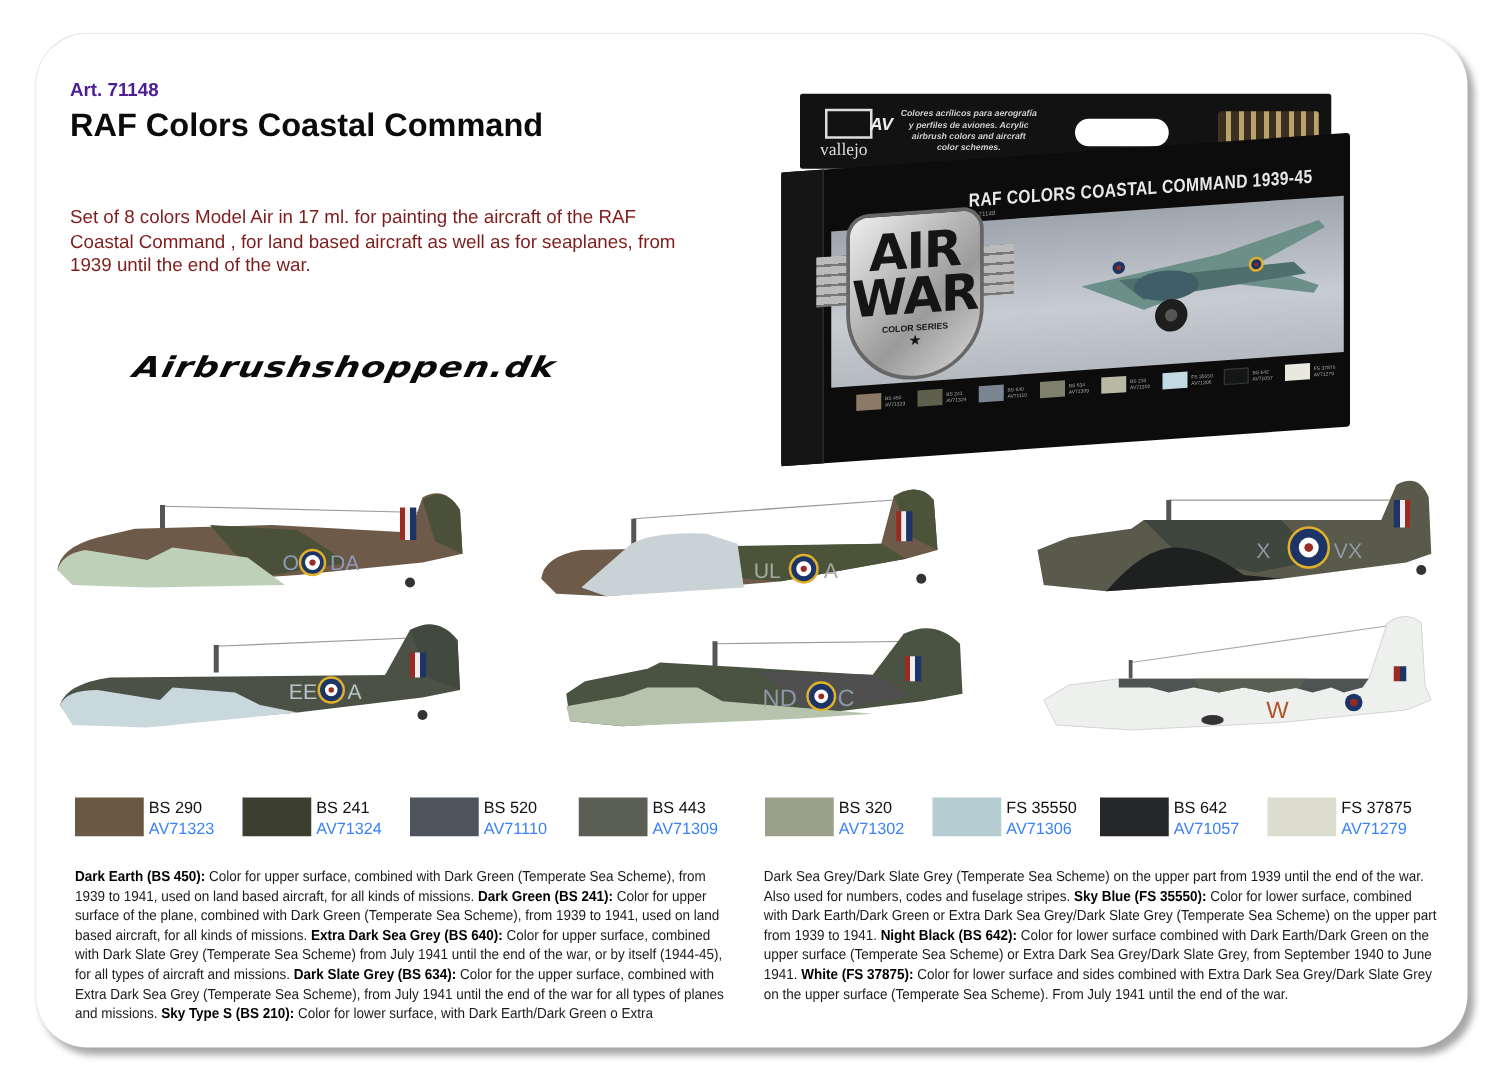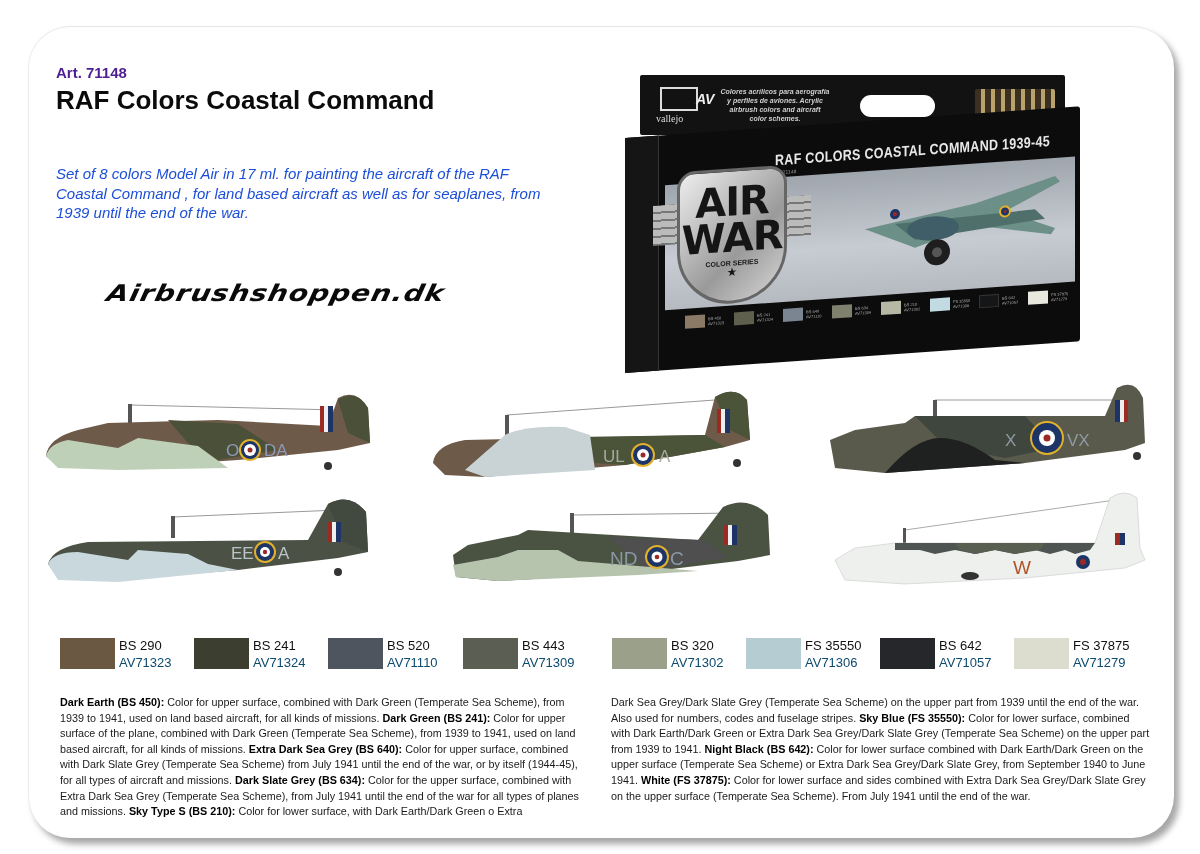--- a/index.html
+++ b/index.html
@@ -8,36 +8,36 @@
 
   .card {
     position: absolute; left: 28px; top: 26px; width: 1146px; height: 812px;
     background: #fff; border-radius: 42px;
     border-top: 1px solid #e6e6e6; border-left: 1px solid #ececec;
     box-shadow: 5px 6px 6px rgba(0,0,0,0.35);
   }
 
   .art-no { position: absolute; left: 56px; top: 64px; font-size: 15px; font-weight: bold; color: #4c1d95; }
   .title { position: absolute; left: 56px; top: 86px; font-size: 26px; font-weight: bold; line-height: 29px; color: #0b0b0b; width: 520px; }
-  .intro { position: absolute; left: 56px; top: 164px; width: 500px; font-size: 15px; line-height: 19.5px; color: #1d4ed8; font-style: italic; }
+  .intro { position: absolute; left: 56px; top: 164px; width: 500px; font-size: 15px; line-height: 19.5px; color: #7f1d1d; }
 
   .shop-logo {
     position: absolute; left: 110px; top: 280px; font-size: 28px; font-weight: 900; font-style: italic;
     font-family: "DejaVu Sans", sans-serif; letter-spacing: 1px; color: #0a0a0a;
     transform: skewX(-12deg) scaleY(0.82); transform-origin: left top;
   }
 
   
   .box { position: absolute; left: 625px; top: 60px; width: 455px; height: 310px; }
   .box-top {
     position: absolute; left: 15px; top: 15px; width: 425px; height: 60px; background: #121212;
     border-radius: 2px;
   }
   .av-logo { position: absolute; left: 20px; top: 12px; width: 28px; height: 24px; border: 2px solid #ddd; color: #eee; font-weight: bold; font-size: 14px; text-align: center; line-height: 20px; font-style: italic; padding-left: 34px; }
-  .vallejo { position: absolute; left: 16px; top: 38px; color: #ddd; font-family: "Liberation Serif", serif; font-size: 10px; }
+  .vallejo { position: absolute; left: 16px; top: 38px; color: #ddd; font-family: "Liberation Serif", serif; font-size: 14px; }
   .box-top-text { position: absolute; left: 80px; top: 12px; color: #cfcfcf; font-size: 7px; line-height: 9px; font-style: italic; font-weight: bold; width: 110px; text-align: center; }
   .box-handle { position: absolute; left: 220px; top: 20px; width: 75px; height: 22px; background: #fff; border-radius: 11px; }
   .bottles { position: absolute; left: 335px; top: 14px; width: 80px; height: 36px; background: repeating-linear-gradient(90deg, #3a2f20 0 6px, #b9a36a 6px 10px); border-radius: 2px; }
   .box-front {
     position: absolute; left: 0; top: 78px; width: 455px; height: 235px; background: #0c0c0c;
     transform: skewY(-4deg); transform-origin: left top; border-radius: 3px;
   }
   .box-side { position: absolute; left: 0; top: 0; width: 34px; height: 100%; background: #151515; border-right: 1px solid #333; }
   .box-title { position: absolute; left: 150px; top: 26px; color: #e8e8e8; font-weight: bold; font-size: 12.5px; letter-spacing: 0.3px; transform: scaleY(1.2); }
   .box-art { position: absolute; left: 150px; top: 42px; color: #9a9a9a; font-size: 5px; }
@@ -61,21 +61,21 @@
   .box-sw .lbl { color: #aaa; font-size: 4px; line-height: 5px; width: 20px; }
 
   
   .plane { position: absolute; }
 
   
   .swatches { position: absolute; left: 60px; top: 636px; width: 1090px; height: 40px; }
   .swatch { position: absolute; top: 0; height: 34px; }
   .swatch .chip { position: absolute; left: 0; top: 2px; width: 55px; height: 31px; }
   .swatch .code { position: absolute; left: 59px; top: 1px; font-size: 13px; line-height: 17px; color: #111; white-space: nowrap; }
-  .swatch .av { position: absolute; left: 59px; top: 18px; font-size: 13px; line-height: 17px; color: #0c4a6e; white-space: nowrap; }
+  .swatch .av { position: absolute; left: 59px; top: 18px; font-size: 13px; line-height: 17px; color: #3b82f6; white-space: nowrap; }
 
   
   .desc { position: absolute; top: 694px; width: 528px; font-size: 11.6px; line-height: 15.6px; color: #1a1a1a;
           font-family: "Liberation Sans", sans-serif; transform: scaleX(0.93); transform-origin: left top; }
   .desc.left { left: 60px; width: 568px; }
   .desc.right { left: 611px; width: 580px; }
   .desc b { font-weight: bold; color: #000; }
 </style>
 </head>
 <body>

